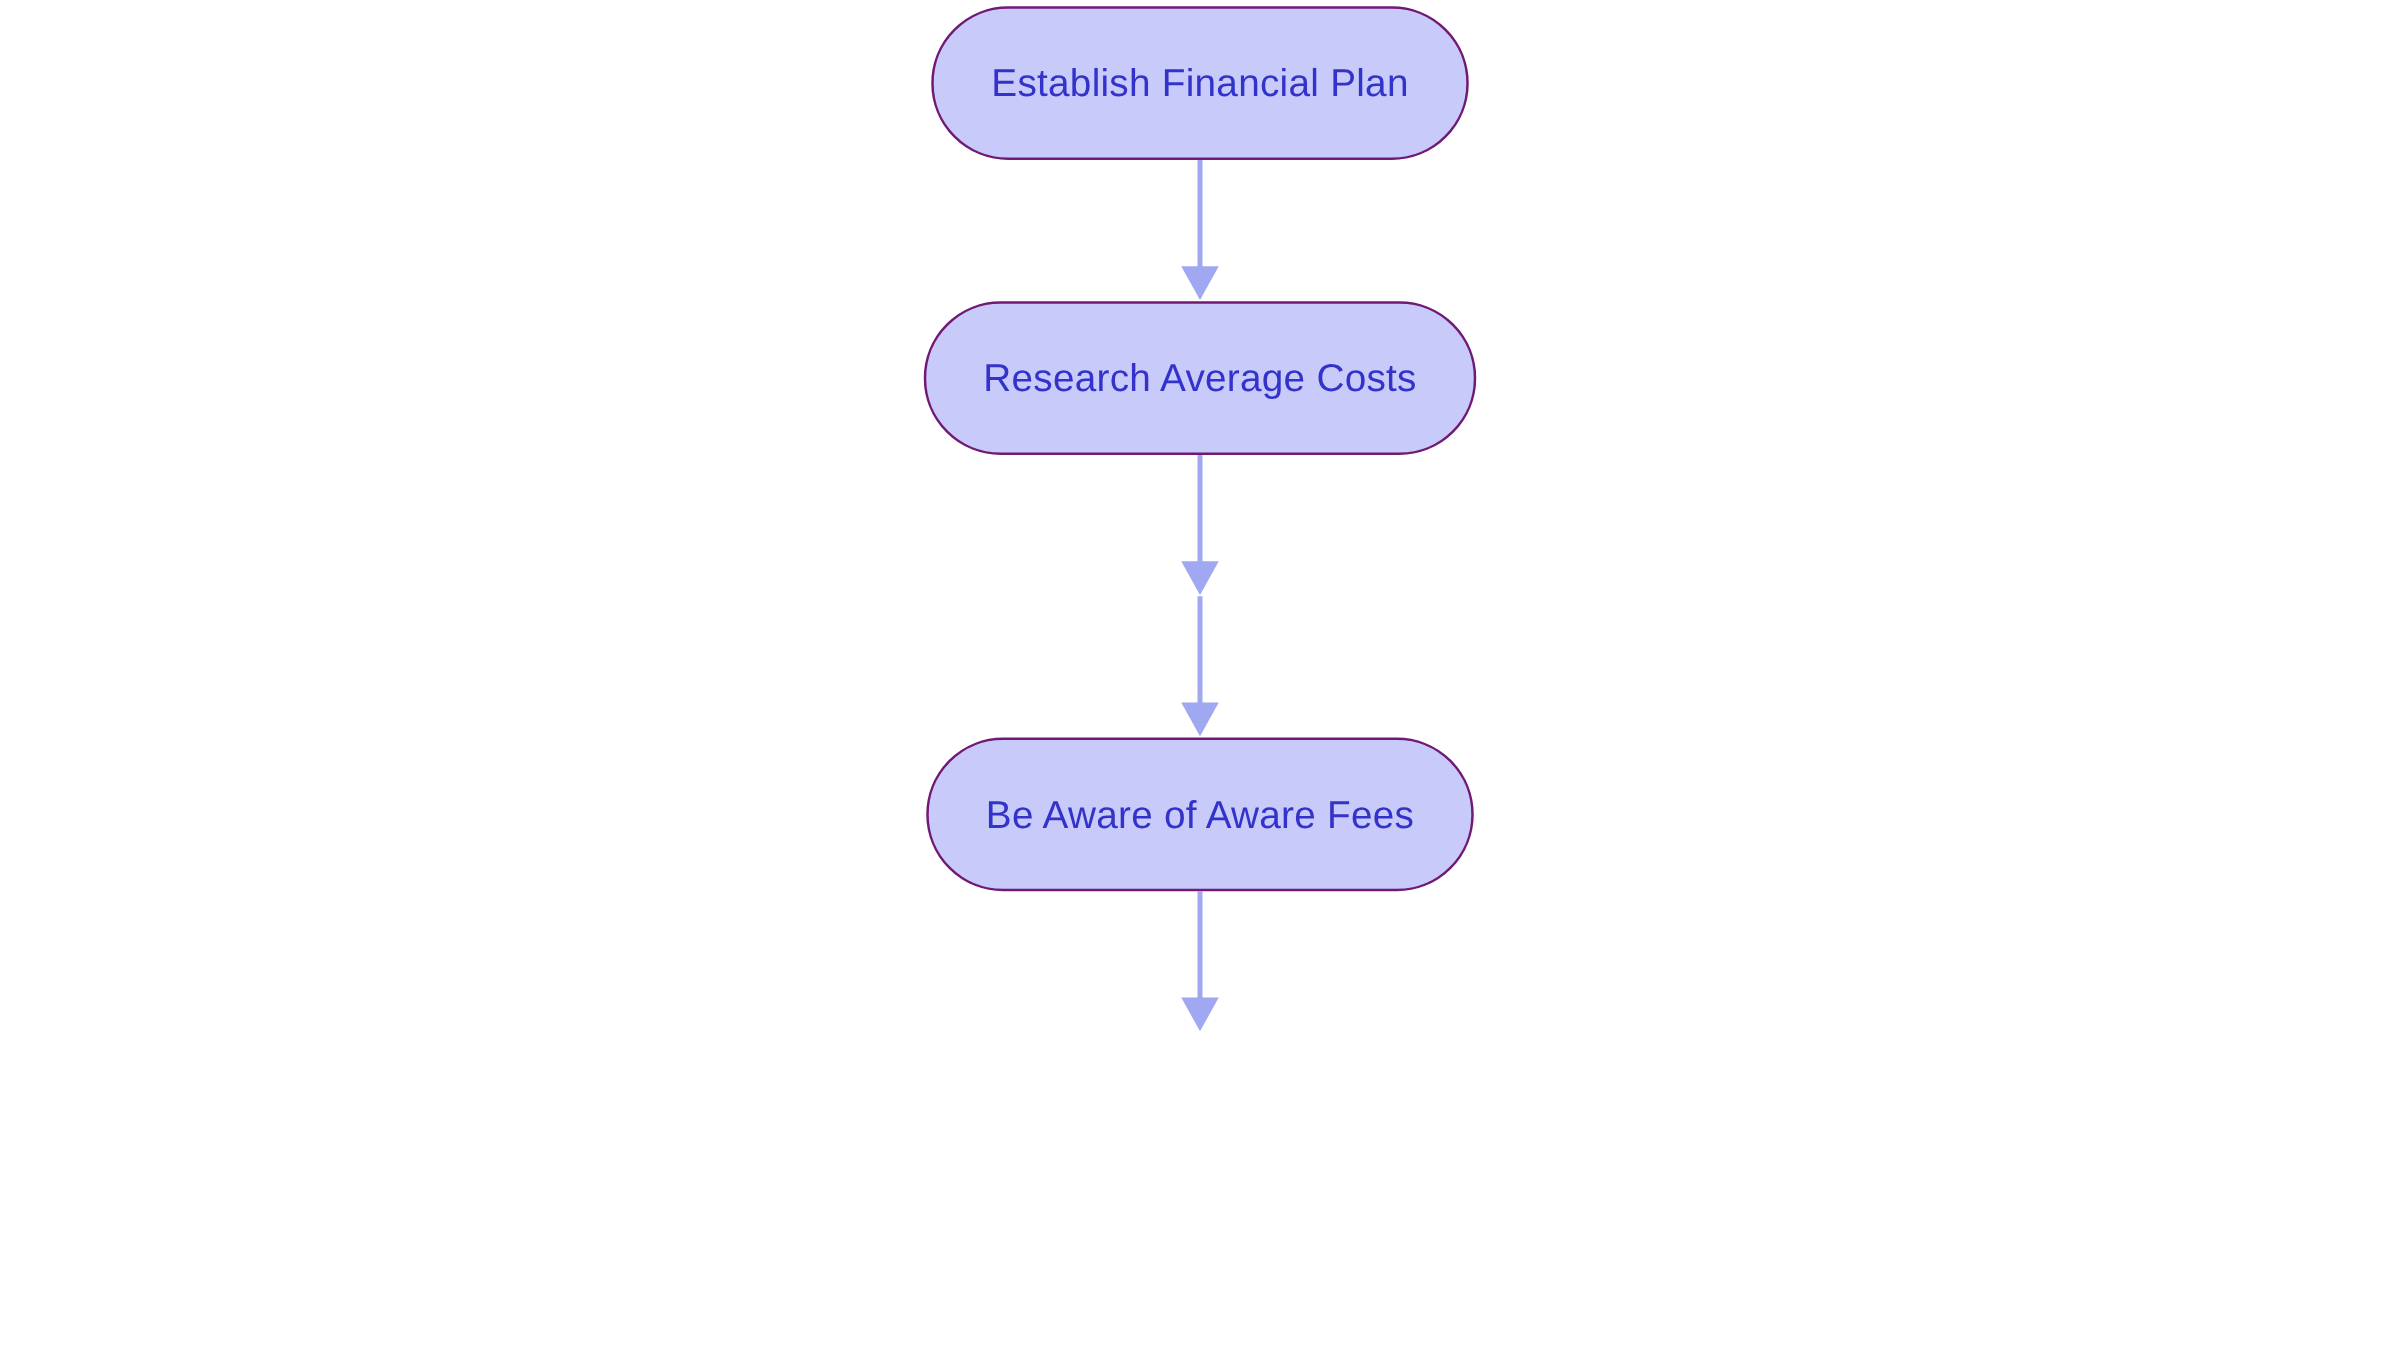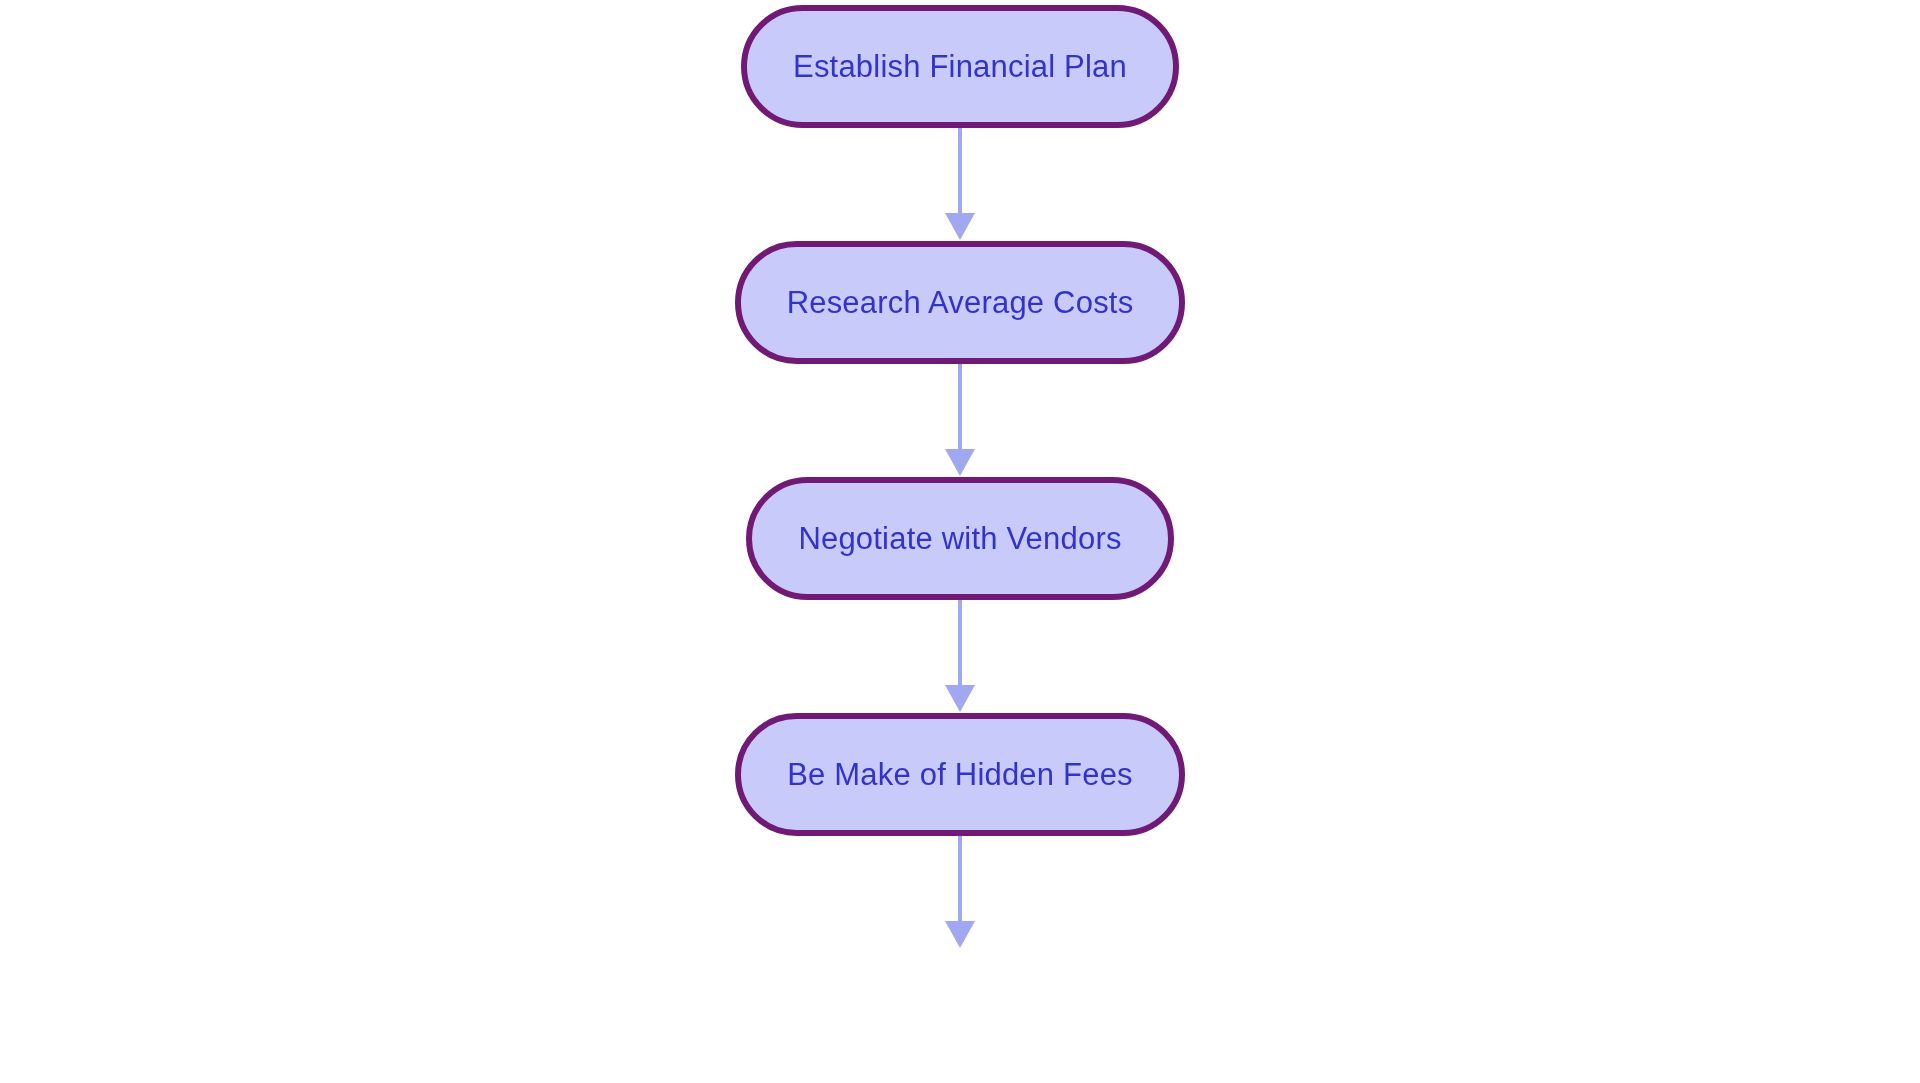--- a/index.html
+++ b/index.html
@@ -32,21 +32,21 @@
     flex-direction: column;
     align-items: center;
     justify-content: flex-start;
   }
 
   .node {
     box-sizing: border-box;
     height: 123px;
     border-radius: 62px;
     background: #c8cbfa;
-    border: 6px solid #701a75;
+    border: 2px solid #701a75;
     color: #3333cc;
     display: flex;
     align-items: center;
     justify-content: center;
     padding: 0 46px;
     font-size: 31px;
     font-weight: 400;
     letter-spacing: 0.2px;
     line-height: 1;
     white-space: nowrap;
@@ -102,31 +102,28 @@
 
     <div class="node">
       <span class="node-label">Research Average Costs</span>
     </div>
 
     <div class="connector">
       <div class="connector-line"></div>
       <div class="connector-arrowhead"></div>
     </div>
 
-    <div class="node">
-      <span class="node-label">Negotiate with Vendors</span>
-    </div>
 
     <div class="connector">
       <div class="connector-line"></div>
       <div class="connector-arrowhead"></div>
     </div>
 
     <div class="node">
-      <span class="node-label">Be Make of Hidden Fees</span>
+      <span class="node-label">Be Aware of Aware Fees</span>
     </div>
 
     <div class="connector">
       <div class="connector-line"></div>
       <div class="connector-arrowhead"></div>
     </div>
 
 
   </div>
 </div>

